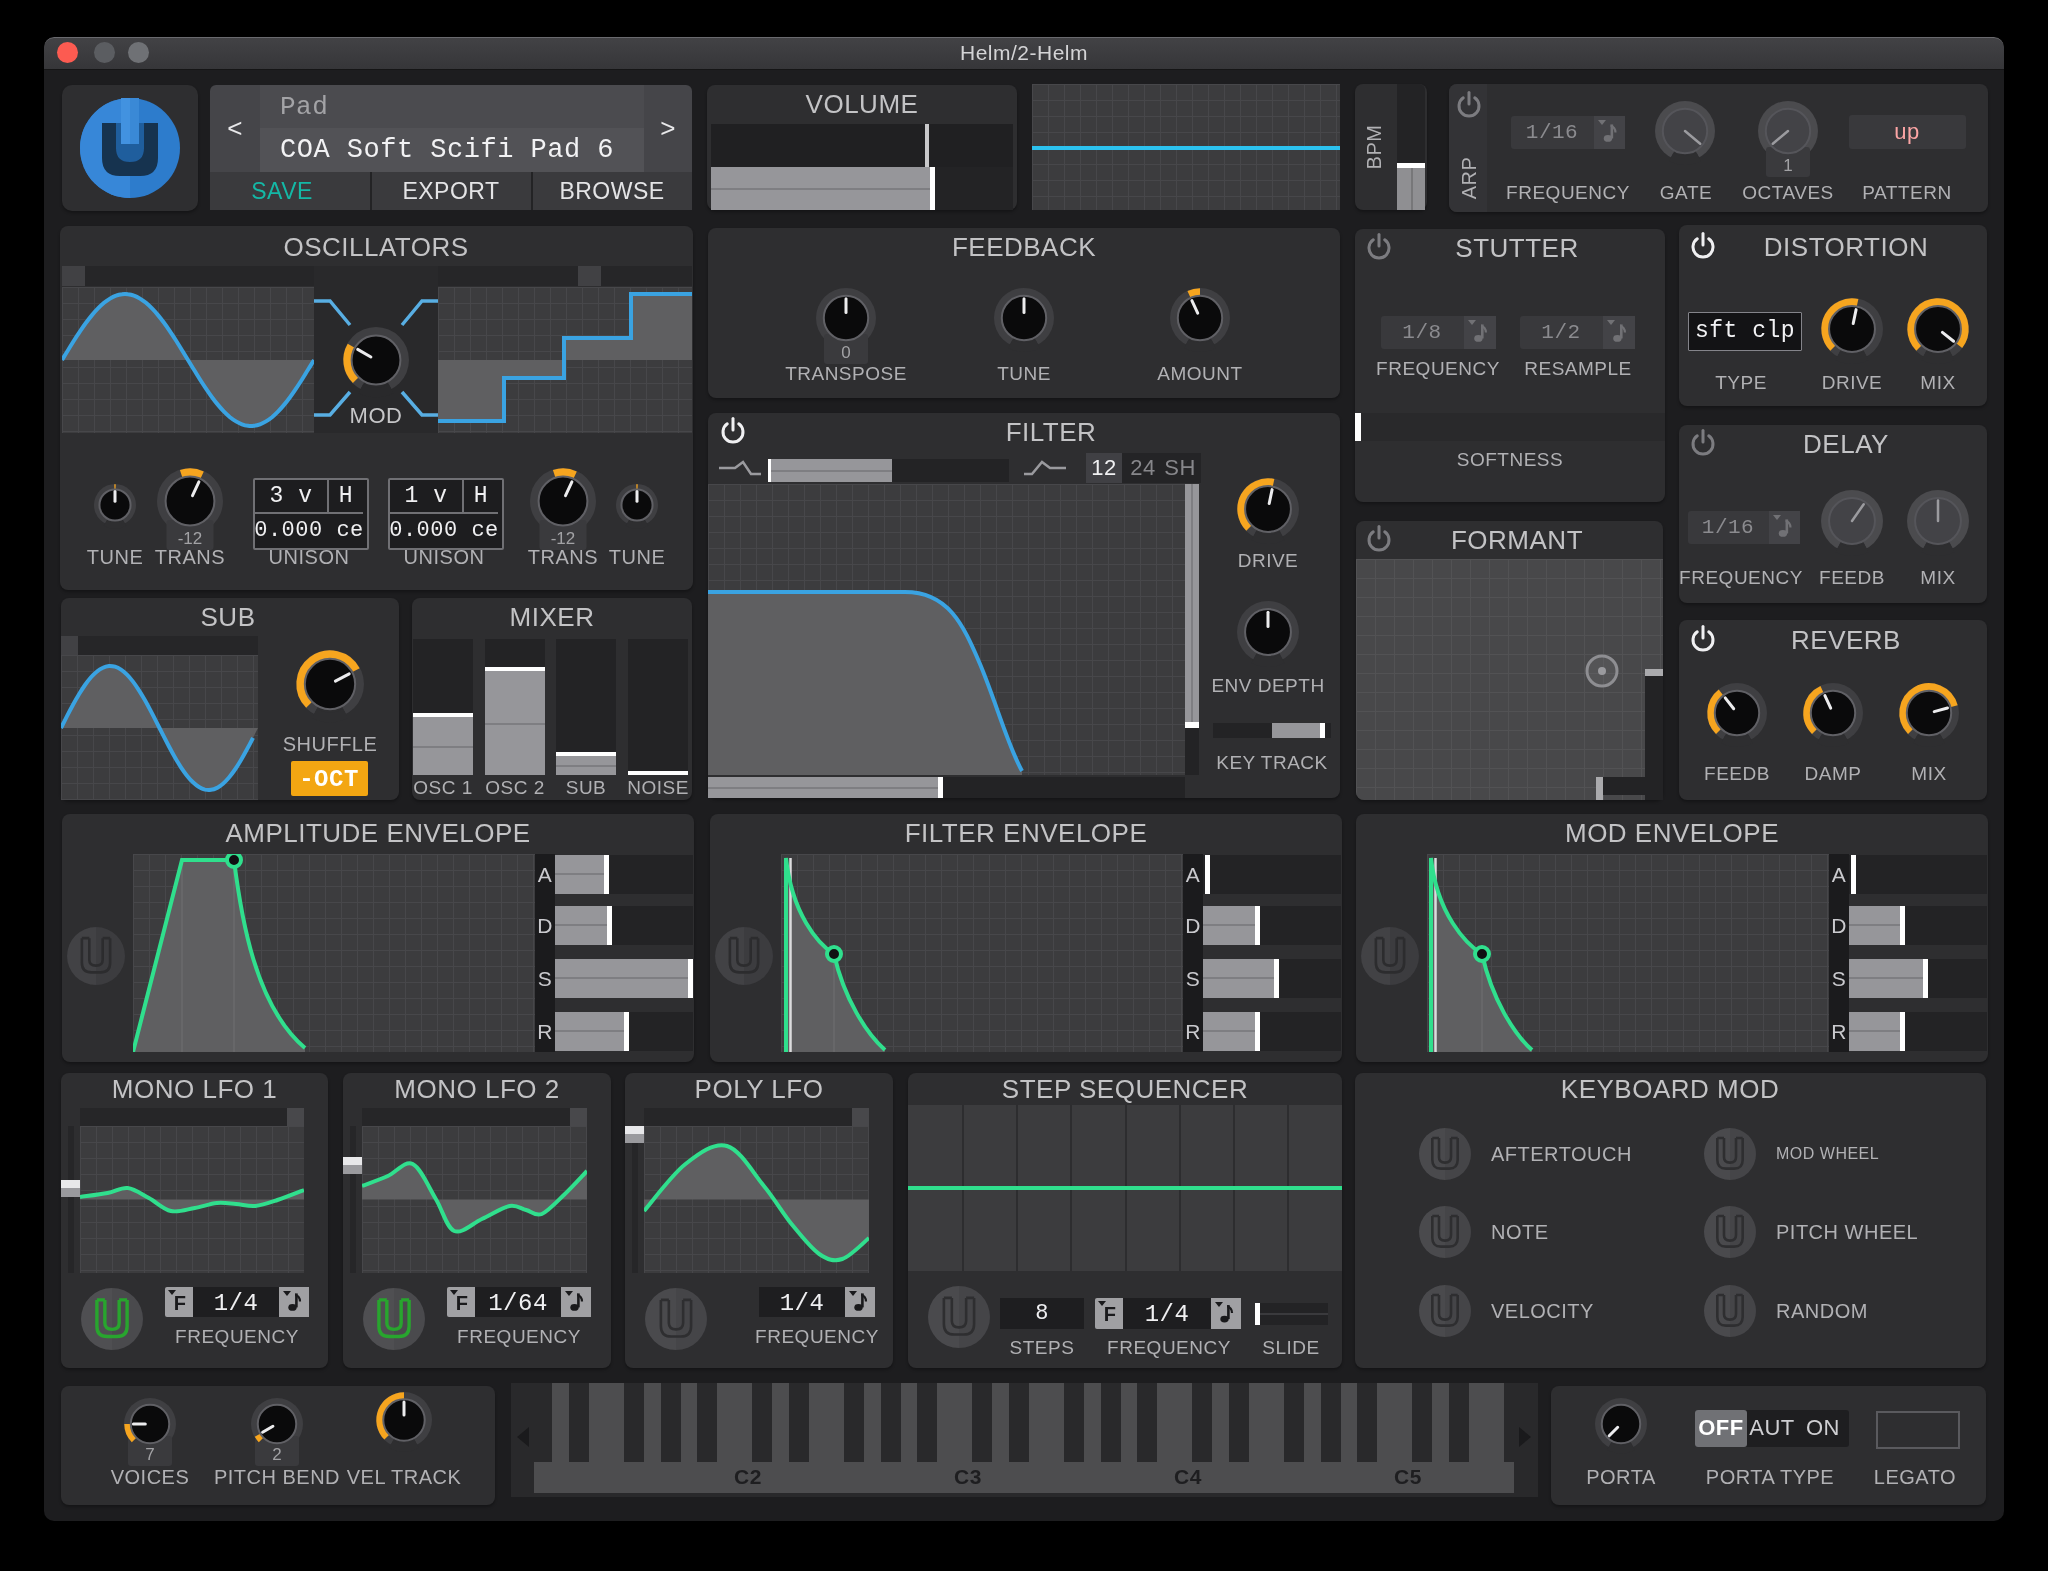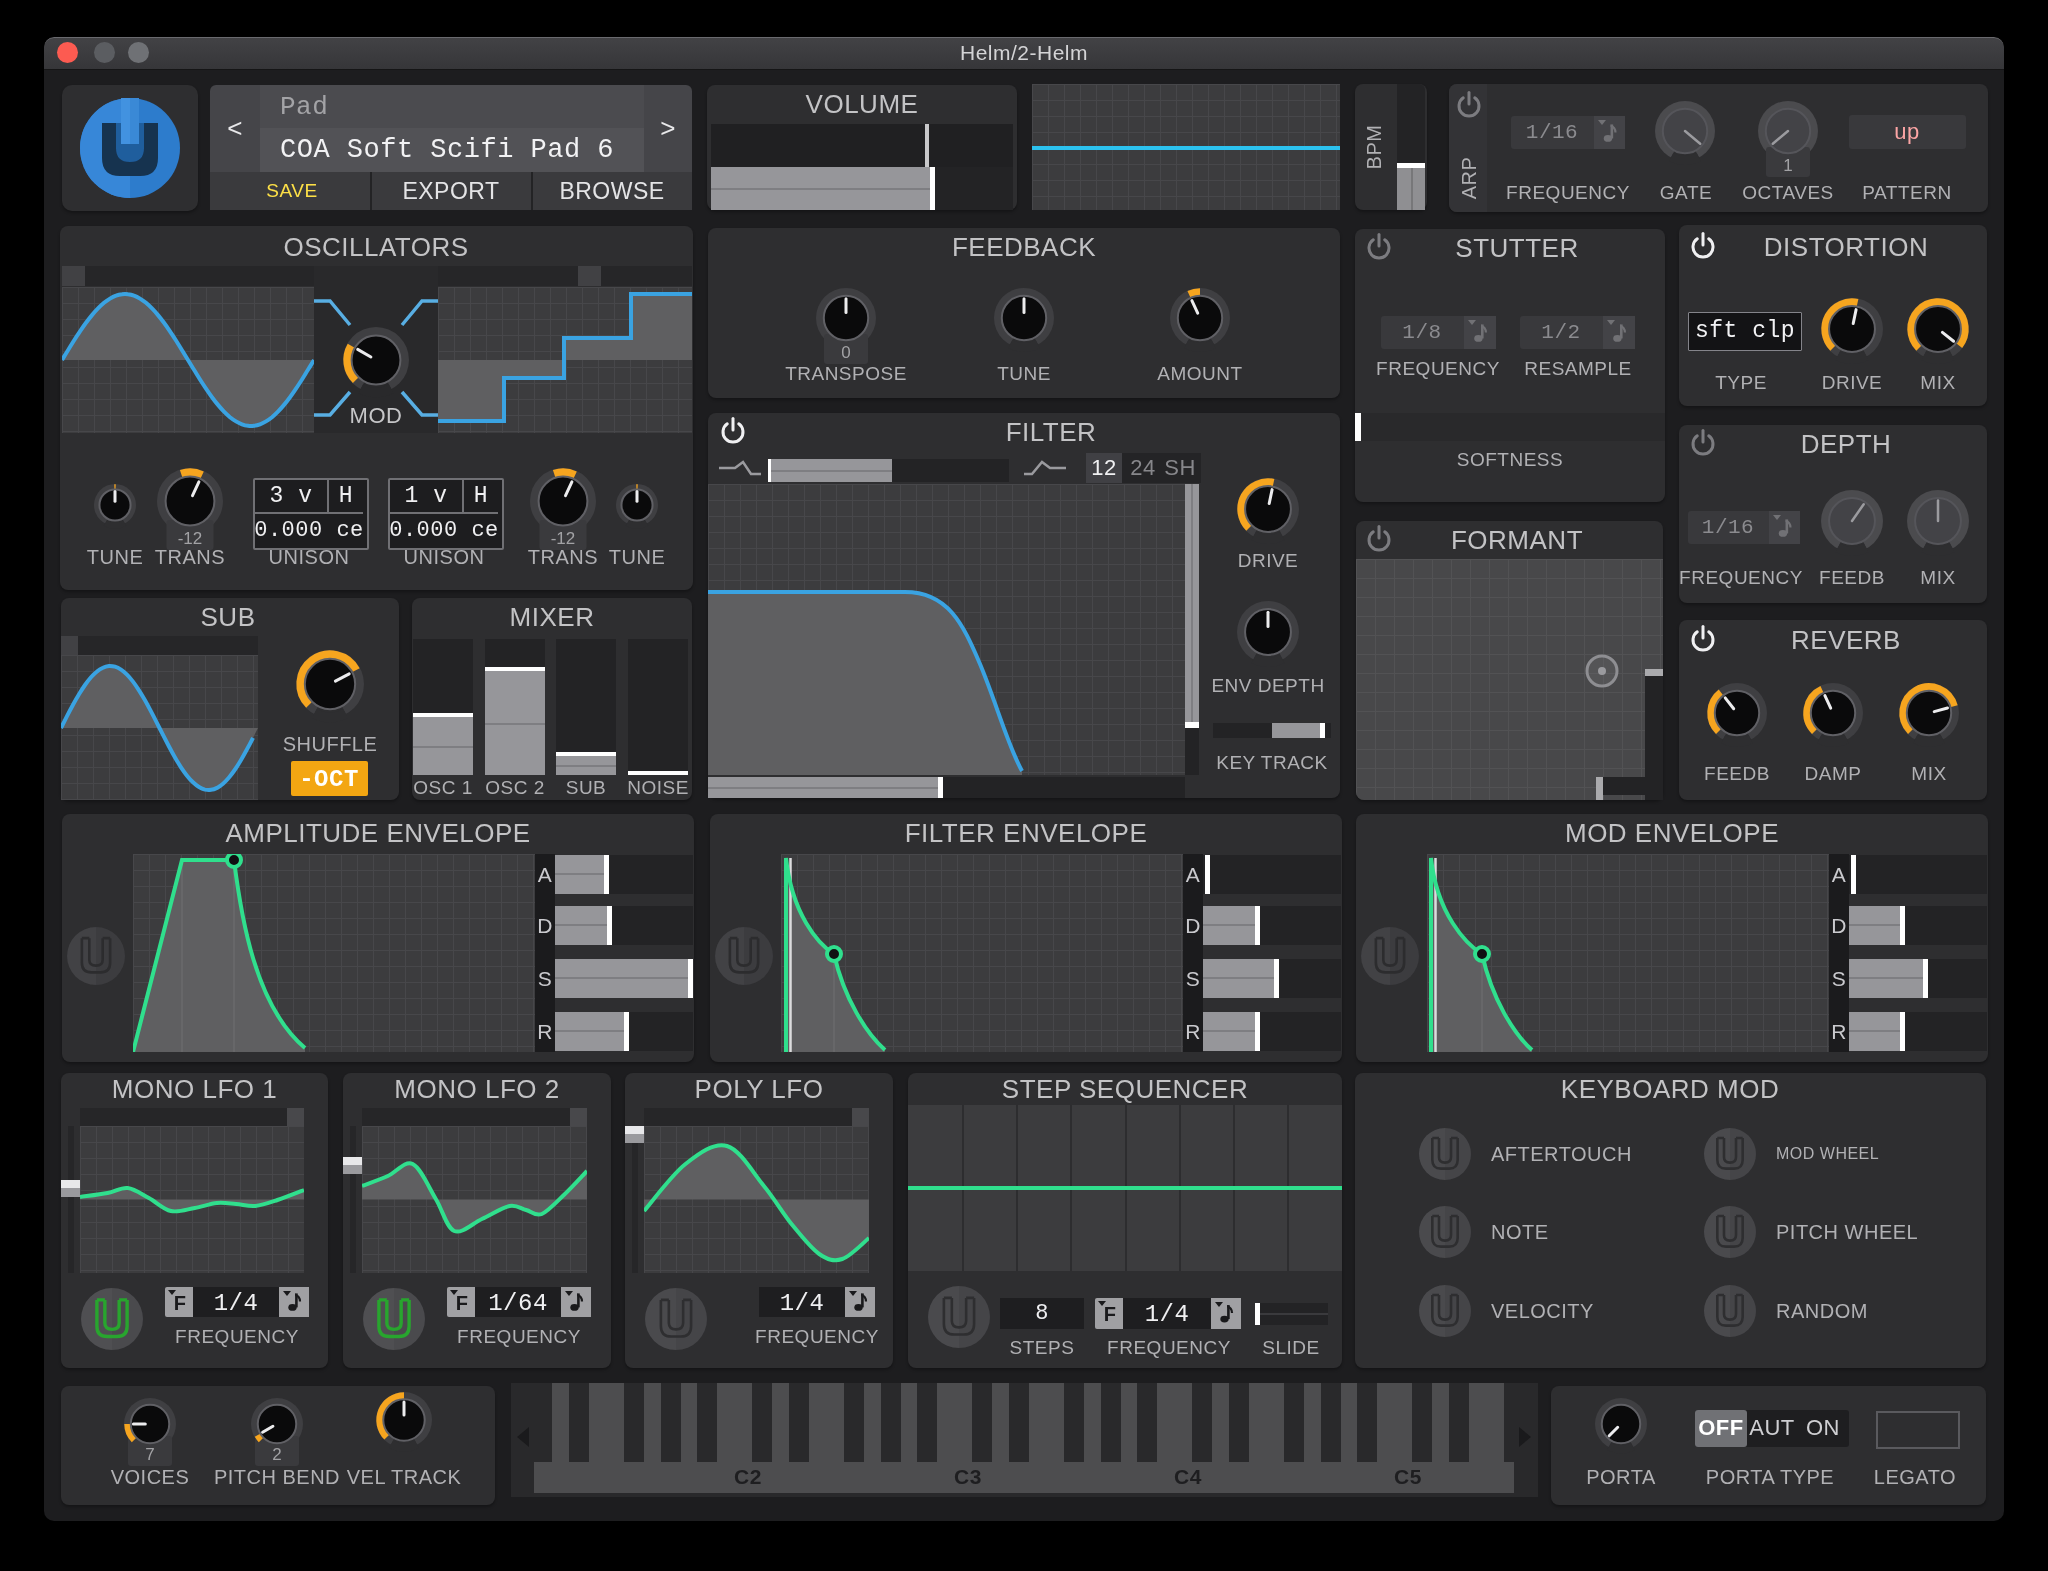--- a/index.html
+++ b/index.html
@@ -27,21 +27,21 @@
       <div class="" style="left:210px;top:85px;width:482px;height:125px;background:#454549;border-radius:6px;overflow:hidden;"></div>
       <div class="" style="left:260px;top:85px;width:384px;height:43px;background:#4b4b4f;"></div>
       <div class="" style="left:260px;top:128px;width:384px;height:44px;background:#525256;"></div>
       <div class="" style="left:210px;top:172px;width:482px;height:38px;background:#3a3a3d;"></div>
       <div class="" style="left:370px;top:172px;width:2px;height:38px;background:#232325;"></div>
       <div class="" style="left:531px;top:172px;width:2px;height:38px;background:#232325;"></div>
       <div class="t" style="left:235px;top:128px;transform:translate(-50%,-50%);font-family:'Liberation Sans',sans-serif;font-size:26px;color:#e8e8ea;font-weight:400;letter-spacing:0.5px;">&lt;</div>
       <div class="t" style="left:668px;top:128px;transform:translate(-50%,-50%);font-family:'Liberation Sans',sans-serif;font-size:26px;color:#e8e8ea;font-weight:400;letter-spacing:0.5px;">&gt;</div>
       <div class="t" style="left:280px;top:107px;transform:translate(0,-50%);font-family:'Liberation Mono',monospace;font-size:26px;color:#a3a3a6;font-weight:400;letter-spacing:0.5px;">Pad</div>
       <div class="t" style="left:280px;top:150px;transform:translate(0,-50%);font-family:'Liberation Mono',monospace;font-size:27px;color:#f2f2f4;font-weight:400;letter-spacing:0.5px;">COA Soft Scifi Pad 6</div>
-      <div class="t" style="left:292px;top:191px;transform:translate(-50%,-50%);font-family:'Liberation Sans',sans-serif;font-size:19px;color:#fde047;font-weight:400;letter-spacing:0.5px;">SAVE</div>
+      <div class="t" style="left:282px;top:191px;transform:translate(-50%,-50%);font-family:'Liberation Sans',sans-serif;font-size:23px;color:#14b8a6;font-weight:400;letter-spacing:0.5px;">SAVE</div>
       <div class="t" style="left:451px;top:191px;transform:translate(-50%,-50%);font-family:'Liberation Sans',sans-serif;font-size:23px;color:#e4e4e6;font-weight:400;letter-spacing:0.5px;">EXPORT</div>
       <div class="t" style="left:612px;top:191px;transform:translate(-50%,-50%);font-family:'Liberation Sans',sans-serif;font-size:23px;color:#e4e4e6;font-weight:400;letter-spacing:0.5px;">BROWSE</div>
       <div class="panel" style="left:707px;top:85px;width:310px;height:125px;"></div>
       <div class="t" style="left:862px;top:104px;transform:translate(-50%,-50%);font-family:'Liberation Sans',sans-serif;font-size:26px;color:#c3c3c5;font-weight:400;letter-spacing:0.5px;">VOLUME</div>
       <div class="" style="left:711px;top:124px;width:302px;height:43px;background:#202022;"></div>
       <div class="" style="left:925px;top:124px;width:4px;height:43px;background:#c8c8ca;"></div>
       <div class="" style="left:711px;top:167px;width:302px;height:43px;background:#232325;"></div>
       <div class="" style="left:711px;top:167px;width:219px;height:43px;background:#96969a;"></div>
       <div class="" style="left:711px;top:188px;width:219px;height:2px;background:#7e7e82;"></div>
       <div class="" style="left:930px;top:167px;width:5px;height:43px;background:#ffffff;"></div>
@@ -373,21 +373,21 @@
         <line x1="55.4" y1="54.4" x2="66.6" y2="63.2" stroke="#ececee" stroke-width="3" stroke-linecap="round"></line>
       </svg>
       <div class="t" style="left:1741px;top:383px;transform:translate(-50%,-50%);font-family:'Liberation Sans',sans-serif;font-size:19px;color:#b1b1b4;font-weight:400;letter-spacing:0.5px;">TYPE</div>
       <div class="t" style="left:1852px;top:383px;transform:translate(-50%,-50%);font-family:'Liberation Sans',sans-serif;font-size:19px;color:#b1b1b4;font-weight:400;letter-spacing:0.5px;">DRIVE</div>
       <div class="t" style="left:1938px;top:383px;transform:translate(-50%,-50%);font-family:'Liberation Sans',sans-serif;font-size:19px;color:#b1b1b4;font-weight:400;letter-spacing:0.5px;">MIX</div>
       <div class="panel" style="left:1679px;top:425px;width:308px;height:178px;"></div>
       <svg style="position:absolute;left:1689px;top:428px;" width="28" height="32" viewBox="0 0 28 32">
         <path d="M5.74,-8.19 A10.00,10.00 0 1 1 -5.74,-8.19" fill="none" stroke="#7c7c80" stroke-width="3" stroke-linecap="round" transform="translate(14,16)"></path>
         <line x1="14" y1="2.5" x2="14" y2="14" stroke="#7c7c80" stroke-width="3" stroke-linecap="round"></line>
       </svg>
-      <div class="t" style="left:1846px;top:444px;transform:translate(-50%,-50%);font-family:'Liberation Sans',sans-serif;font-size:26px;color:#c3c3c5;font-weight:400;letter-spacing:0.5px;">DEPTH</div>
+      <div class="t" style="left:1846px;top:444px;transform:translate(-50%,-50%);font-family:'Liberation Sans',sans-serif;font-size:26px;color:#c3c3c5;font-weight:400;letter-spacing:0.5px;">DELAY</div>
       <div class="" style="left:1688px;top:511px;width:112px;height:33px;background:#39393c;border-radius:3px;"></div>
       <div class="" style="left:1769px;top:511px;width:31px;height:33px;background:#434347;border-radius:0 3px 3px 0;"></div>
       <div class="t" style="left:1728px;top:527px;transform:translate(-50%,-50%);font-family:'Liberation Mono',monospace;font-size:21px;color:#8b8b8f;font-weight:400;letter-spacing:0.5px;">1/16</div>
       <svg style="position:absolute;left:1769px;top:511px;" width="31" height="33" viewBox="0 0 31 33">
         <rect x="0" y="0" width="31" height="33" fill="#434347"></rect>
         <path d="M4,4 L12,4 L8,9 Z" fill="#717175"></path>
         <ellipse cx="13.950000000000001" cy="22.44" rx="4.2" ry="3.4" fill="#717175"></ellipse>
         <rect x="16.55" y="8.440000000000001" width="2.6" height="14" fill="#717175"></rect>
         <path d="M16.55,8.440000000000001 q6,2 6,8 l-2.2,0 q0-4.5-3.8-5.5 Z" fill="#717175"></path>
       </svg>

